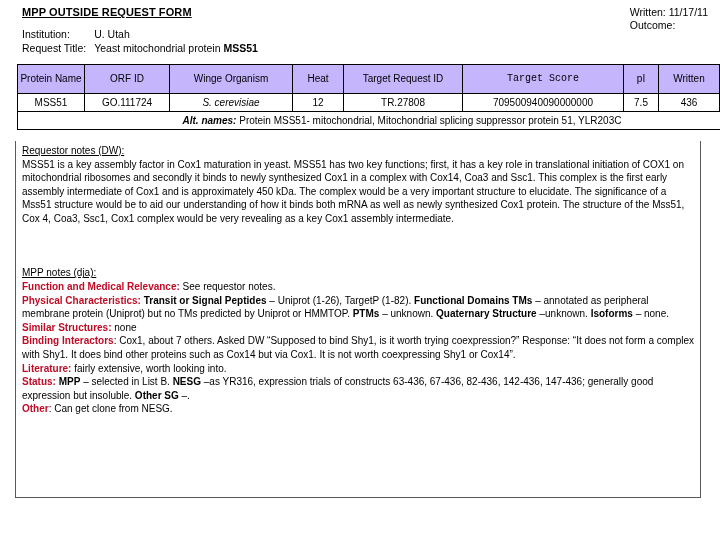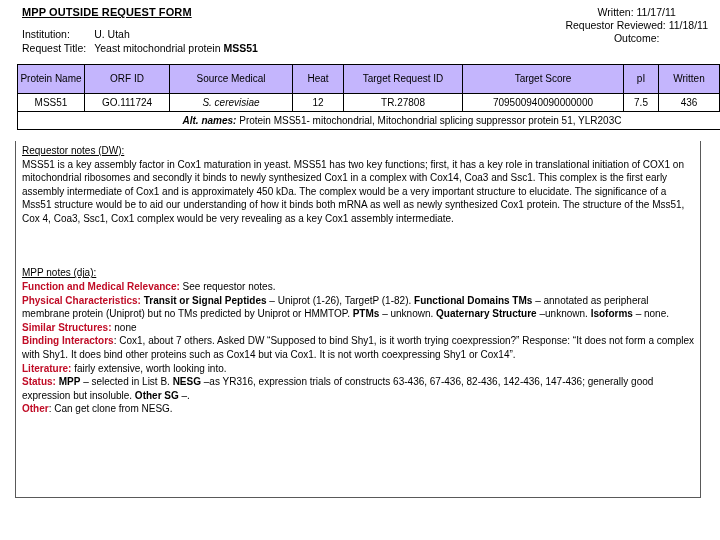--- a/index.html
+++ b/index.html
@@ -26,21 +26,21 @@
   .header {
     display: flex;
     justify-content: space-between;
     align-items: flex-start;
     padding: 0 0 0 14px;
   }
   .header-left { flex: 0 0 auto; }
   .header-right {
     flex: 0 0 auto;
     padding-right: 4px;
-    text-align: center;
+    text-align: left;
   }
   .form-title {
     font-size: 11px;
     font-weight: bold;
     text-decoration: underline;
     letter-spacing: .1px;
     margin: 0 0 10px 0;
     line-height: 12px;
   }
   .meta-line {
@@ -86,21 +86,21 @@
     line-height: 13px;
     height: 16px;
   }
 
   
   .c-name { width: 62px; }
   .c-orf { width: 80px; }
   .c-org { width: 118px; }
   .c-heat { width: 46px; }
   .c-trid { width: 114px; }
-  .c-score { width: 156px; }
+  .c-score { width: 156px; font-family: Liberation Mono, monospace; }
   .c-pi { width: 30px; }
   .c-res { width: 56px; }
   .c-size { width: 62px; }
 
   
   .notes-box {
     position: absolute;
     left: 15px;
     top: 141px;
     width: 686px;
@@ -149,31 +149,30 @@
         <tr>
           <td class="req-label">Request Title:</td>
           <td class="req-val"><span>Yeast mitochondrial protein </span><span class="b">MSS51</span></td>
         </tr>
       </tbody>
         </table>
     </div>
 
     <div class="header-right">
       <div class="meta-line">Written: 11/17/11</div>
-      <div class="meta-line">Requestor Reviewed: 11/18/11</div>
       <div class="meta-line">Outcome:</div>
     </div>
   </div>
 
   <table class="protein-table">
     <thead>
       <tr>
         <th class="c-name">Protein Name</th>
         <th class="c-orf">ORF ID</th>
-        <th class="c-org">Source Medical</th>
+        <th class="c-org">Winge Organism</th>
         <th class="c-heat">Heat</th>
         <th class="c-trid">Target Request ID</th>
         <th class="c-score">Target Score</th>
         <th class="c-pi">pI</th>
         <th class="c-res">Written</th>
         <th class="c-size">Size (Da)</th>
       </tr>
     </thead>
     <tbody>
       <tr>

